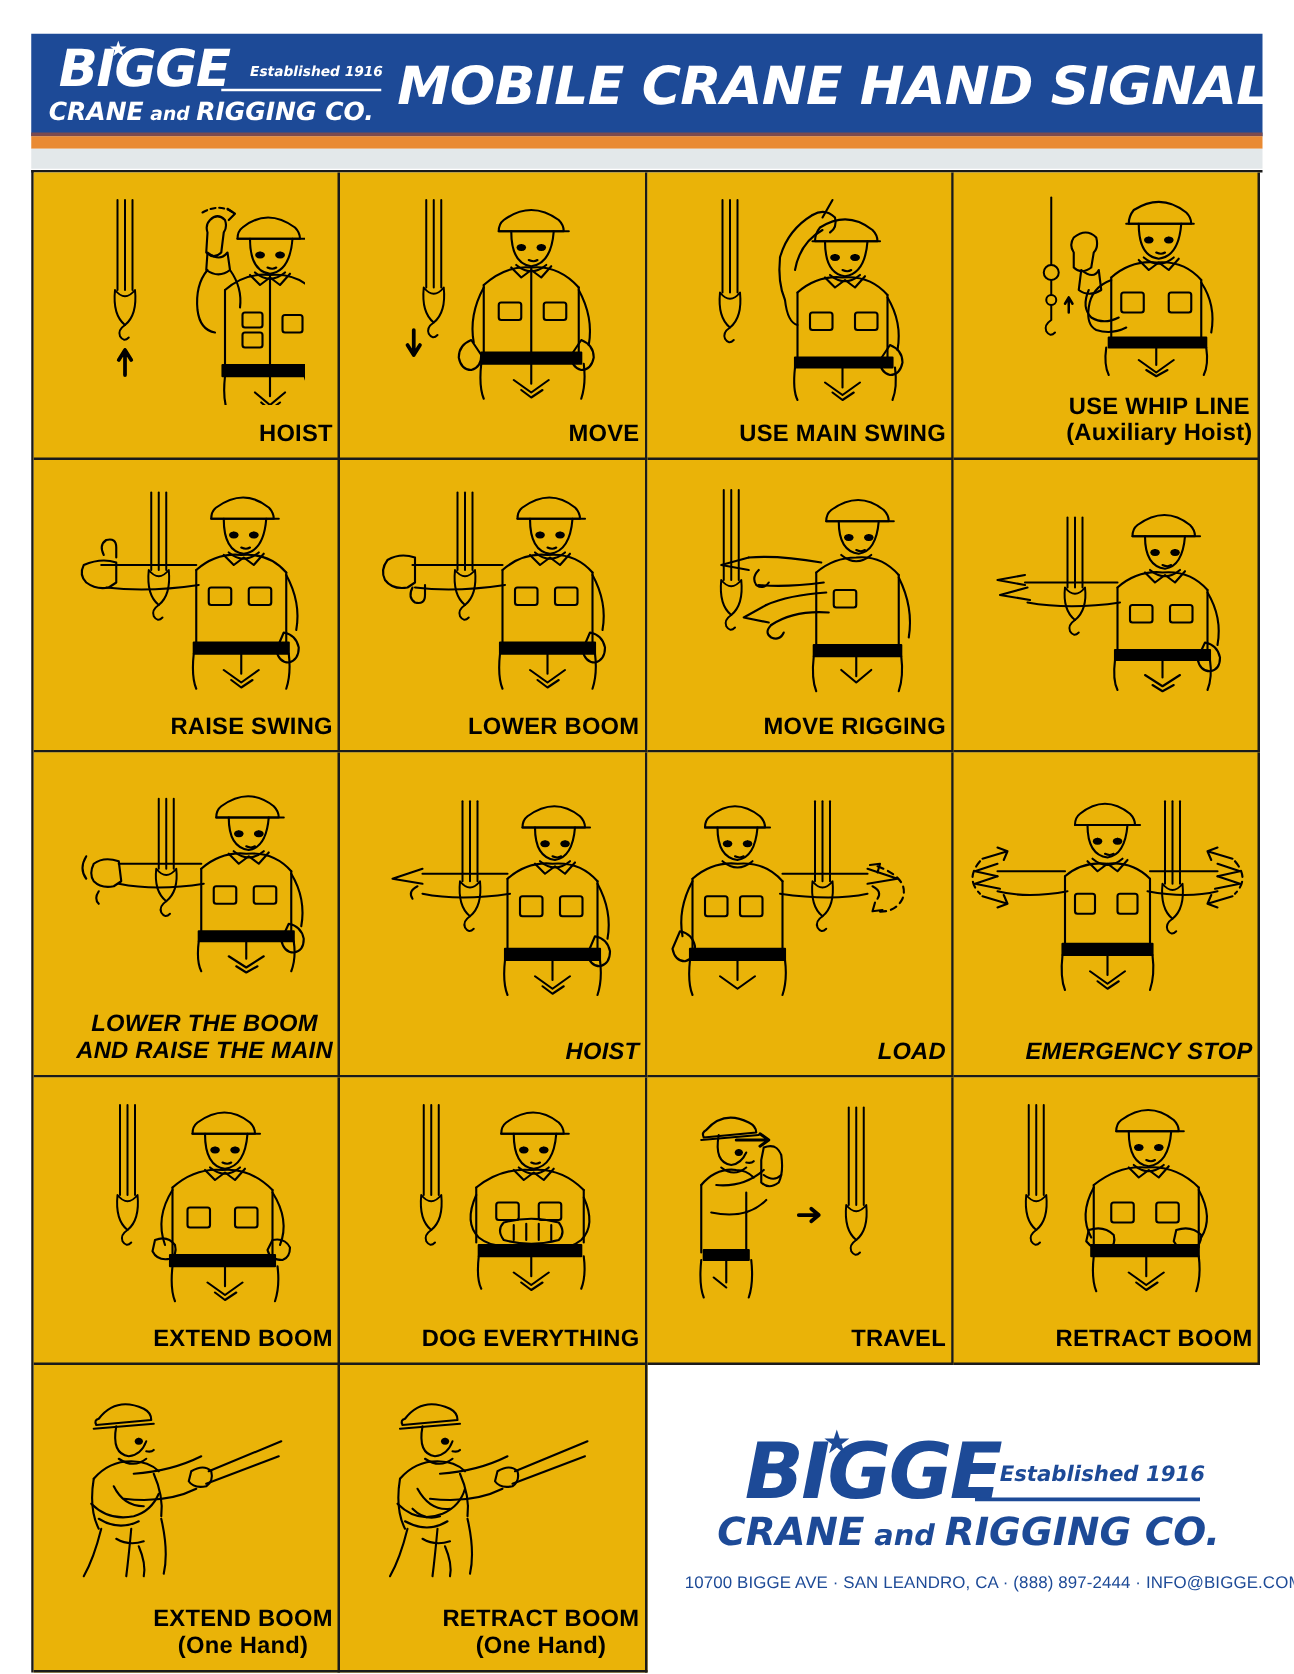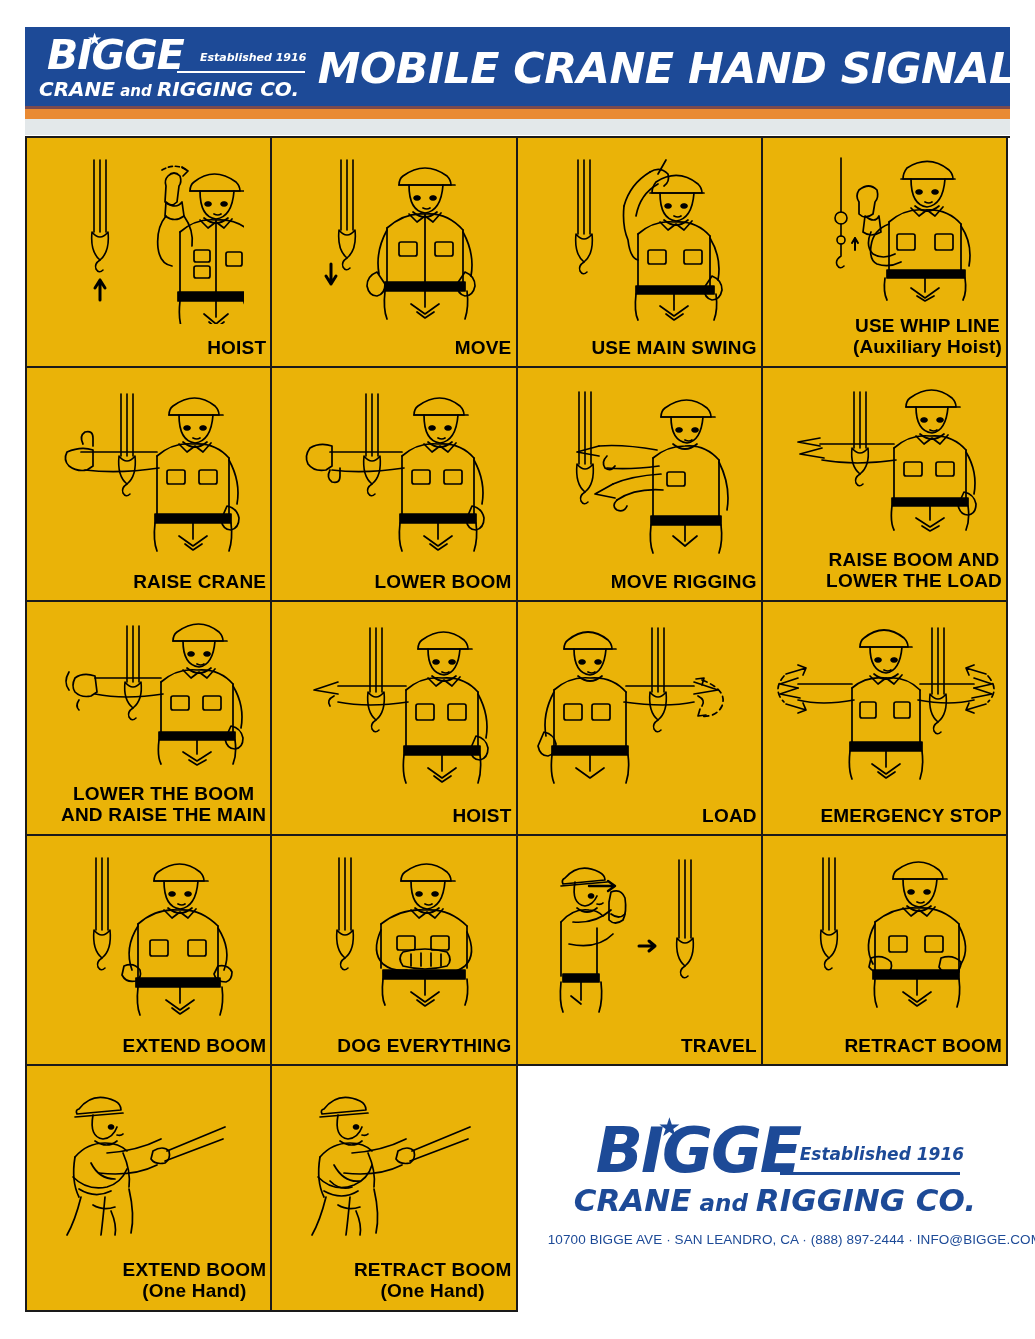--- a/index.html
+++ b/index.html
@@ -78,21 +78,21 @@
     border-bottom:2px solid #1a1a1a;
     display:flex;flex-direction:column;
     align-items:flex-end;justify-content:flex-end;
     background:#eab308;
     padding:4px 4px 6px 4px;
     position:relative;
   }
   .cell.w1{width:245.25px;}
   .r1 .cell{height:230px;}
   .r2 .cell{height:234px;}
-  .r3 .cell{height:234px;}
+  .r3 .cell{height:260px;font-style:italic;}
   .r4 .cell{height:230px;}
   .r5 .cell{height:246px;}
 
   .art{flex:1;width:100%;display:flex;align-items:center;justify-content:center;min-height:0;}
   .art svg{display:block;}
   .label{
     font-family:"Liberation Sans", sans-serif;
     font-weight:bold;font-size:19px;color:#000000;
     text-align:center;line-height:1.12;
     letter-spacing:0.2px;
@@ -364,21 +364,21 @@
             <path d="M110 82 q-40 6 -74 2"></path>
             <path d="M34 58 q-4 -8 2 -12 q8 -2 8 6 l0 8"></path>
             <path d="M18 66 q-4 8 2 14 q8 6 18 4 l6 -4 l0 -16 q-12 -4 -26 2z"></path>
             <path d="M180 74 q12 22 8 44"></path>
             <path d="M178 120 q10 2 12 12 q0 10 -8 12 q-8 0 -10 -10z"></path>
             <path d="M106 137 q-2 18 2 28 M182 137 q2 16 -2 28"></path>
             <path d="M144 137 l0 16 M130 150 l14 10 l14 -10 M136 158 l8 6 l9 -6"></path>
           </g>
         </svg>
       </div>
-      <div class="label">RAISE CRANE</div>
+      <div class="label">RAISE SWING</div>
     </div>
 
     <div class="cell w1">
       <div class="art">
         <svg width="200" height="170" viewBox="0 0 200 170">
           <g fill="none" stroke="#000" stroke-width="1.6" stroke-linecap="round" stroke-linejoin="round">
             <line x1="72" y1="8" x2="72" y2="70"></line>
               <line x1="78" y1="8" x2="78" y2="70"></line>
               <line x1="84" y1="8" x2="84" y2="70"></line>
             <path d="M70 70 q8 10 16 0 q2 20 -8 28 q-10 -8 -8 -28z"></path>
@@ -482,24 +482,20 @@
             <path d="M110 58 l-74 0"></path>
             <path d="M112 74 q-40 6 -74 0"></path>
             <path d="M36 52 l-22 4 l22 4"></path>
             <path d="M38 62 l-22 6 l24 4"></path>
             <path d="M182 66 q12 20 8 42"></path>
             <path d="M180 106 q10 2 12 12 q0 10 -8 11 q-8 0 -10 -10z"></path>
             <path d="M108 120 q-2 16 2 24 M184 120 q2 14 -2 24"></path>
             <path d="M146 120 l0 14 M132 132 l14 9 l14 -9 M138 140 l8 5 l9 -5"></path>
           </g>
         </svg>
-      </div>
-      <div class="label two">
-        <span>RAISE BOOM AND</span><br>
-        <span class="sub">LOWER THE LOAD</span>
       </div>
     </div>
   </div>
 
   <div class="row r3">
 
     <div class="cell w1">
       <div class="art">
         <svg width="200" height="150" viewBox="0 0 200 150">
           <g fill="none" stroke="#000" stroke-width="1.6" stroke-linecap="round" stroke-linejoin="round">

